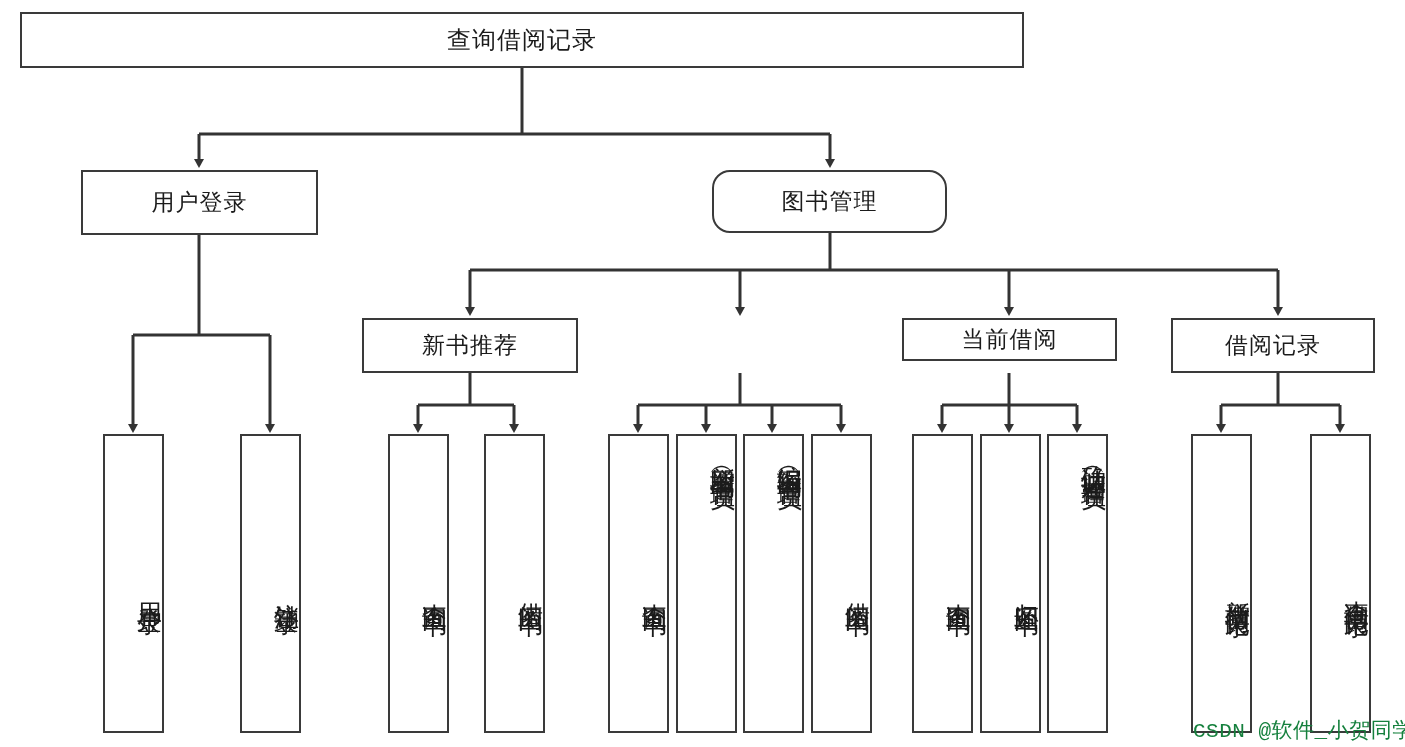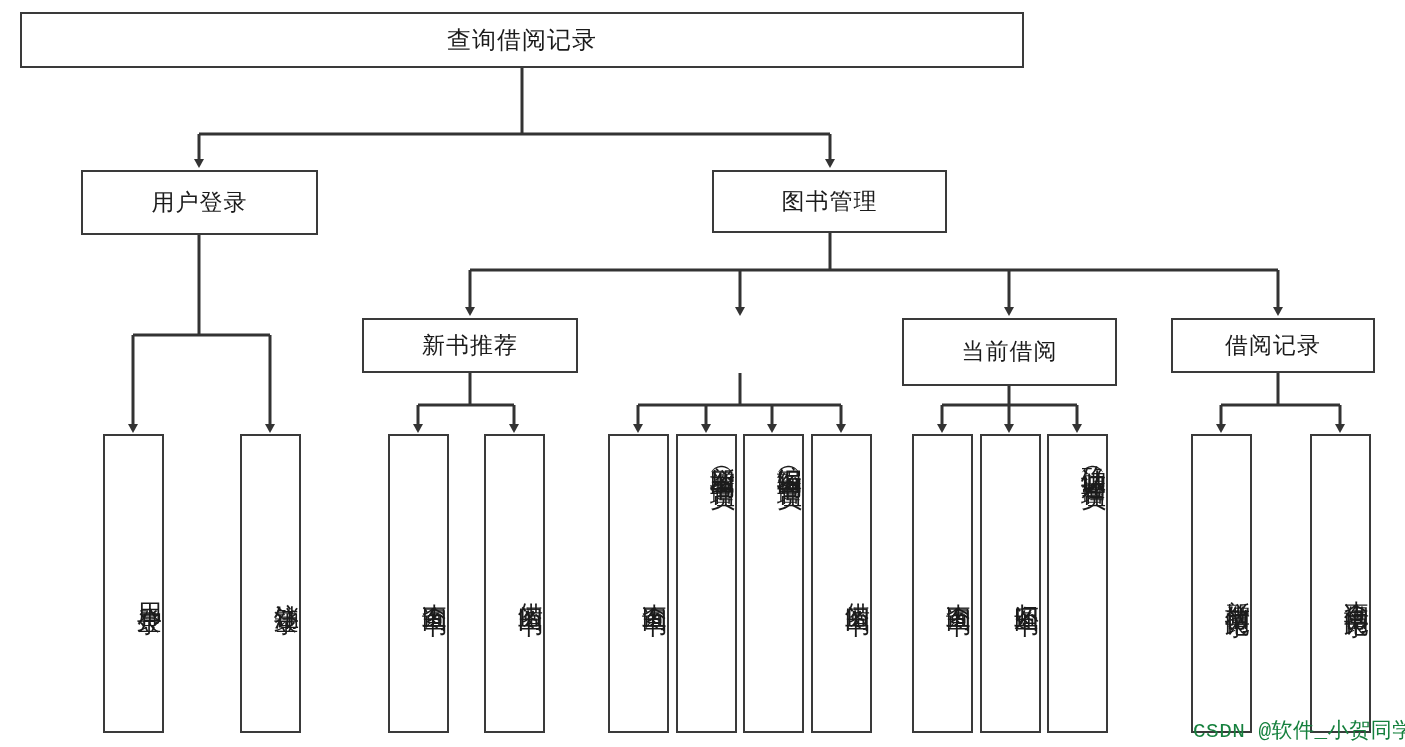--- a/index.html
+++ b/index.html
@@ -118,24 +118,24 @@
       <path d="M1278,373 L1278,405"></path>
       <path d="M1221,405 L1340,405"></path>
       <path d="M1221,405 L1221,425" marker-end="url(#arrow)"></path>
       <path d="M1340,405 L1340,425" marker-end="url(#arrow)"></path>
     </g>
   </svg>
 
   <div class="node horiz root" style="left:20px; top:12px; width:1004px; height:56px;">查询借阅记录</div>
 
   <div class="node horiz" style="left:81px; top:170px; width:237px; height:65px;">用户登录</div>
-  <div class="node horiz" style="left:712px; top:170px; width:235px; height:63px;">图书管理</div>
+  <div class="node horiz" style="left:712px; top:170px; width:235px; height:63px;border-radius:18px;">图书管理</div>
 
   <div class="node horiz" style="left:362px; top:318px; width:216px; height:55px;font-family:Liberation Serif, serif;">新书推荐</div>
-  <div class="node horiz" style="left:902px; top:318px; width:215px; height:68px;">当前借阅</div>
+  <div class="node horiz" style="left:902px; top:318px; width:215px; height:43px;">当前借阅</div>
   <div class="node horiz" style="left:1171px; top:318px; width:204px; height:55px;">借阅记录</div>
 
   <div class="node vert" style="left:103px; top:434px; width:61px; height:299px;">用户登录</div>
   <div class="node vert" style="left:240px; top:434px; width:61px; height:299px;">注销登录</div>
 
   <div class="node vert" style="left:388px; top:434px; width:61px; height:299px;">查询图书</div>
   <div class="node vert" style="left:484px; top:434px; width:61px; height:299px;">借阅图书</div>
 
   <div class="node vert" style="left:608px; top:434px; width:61px; height:299px;">查询图书</div>
   <div class="node vert topalign" style="left:676px; top:434px; width:61px; height:299px;">新增图书（管理员）</div>

